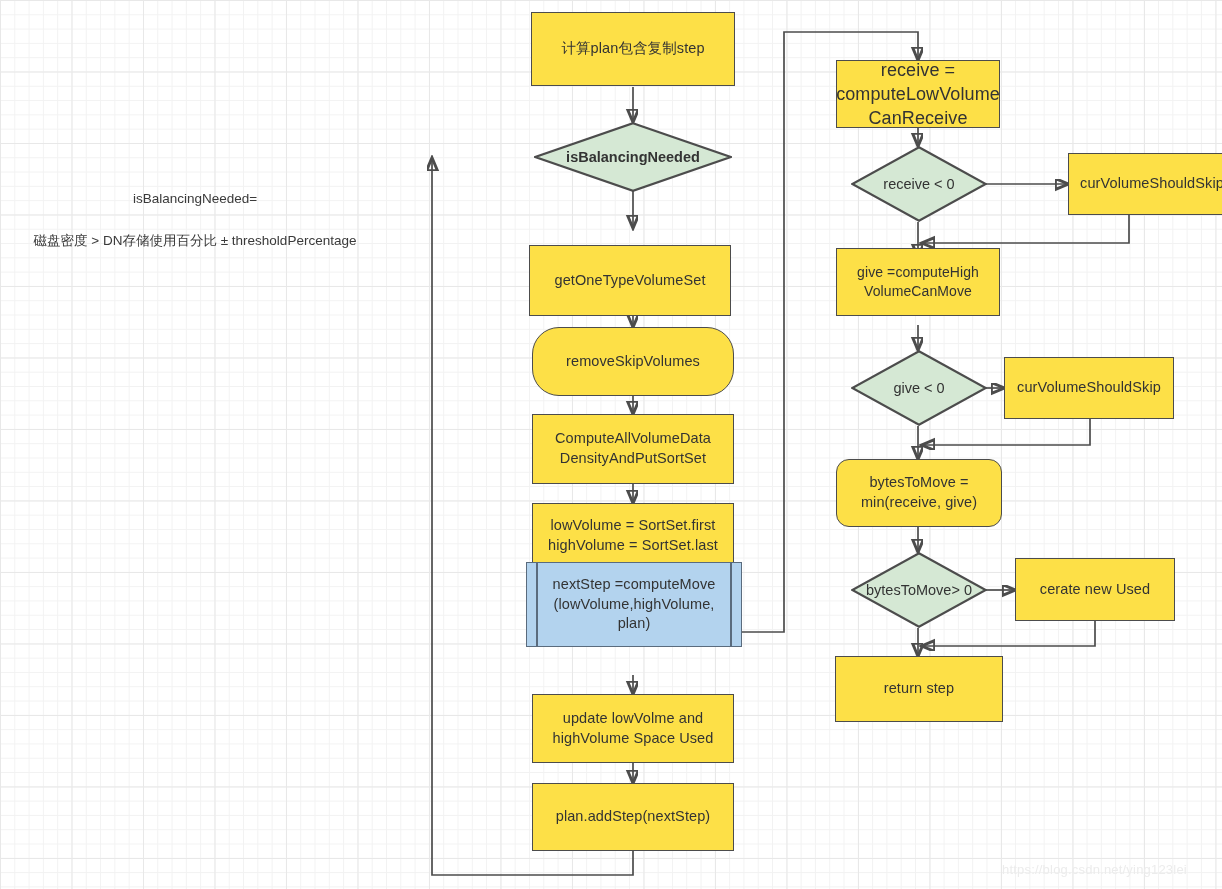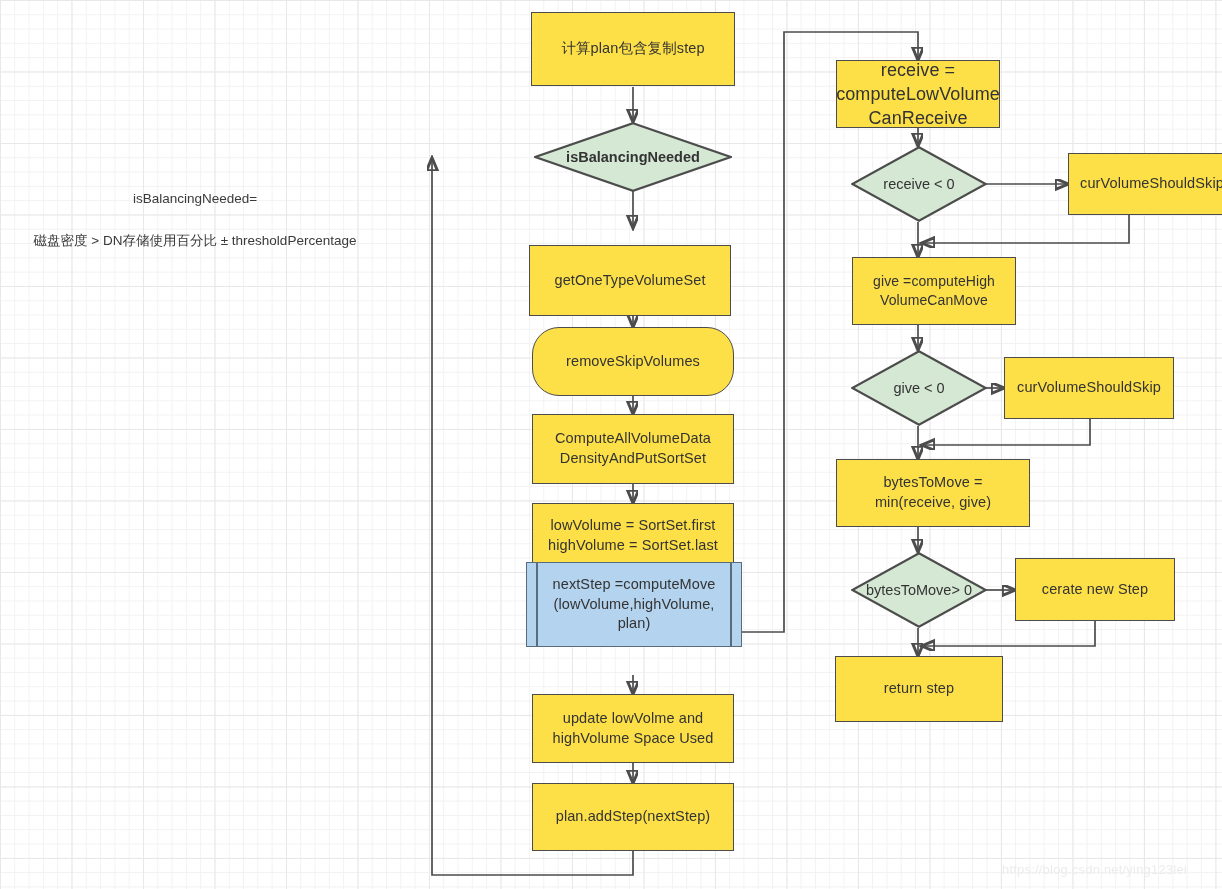--- a/index.html
+++ b/index.html
@@ -229,50 +229,50 @@
     <svg class="dshape" viewBox="0 0 136 76" preserveAspectRatio="none">
       <polygon points="68,1.3 134.7,38 68,74.7 1.3,38" fill="#d5e8d4" stroke="#4c4c4c" stroke-width="2.2"></polygon>
     </svg>
     <span class="dlabel">receive &lt; 0</span>
   </div>
 
   <div class="node process" style="left:1068px; top:153px; width:168px; height:62px;">
     <span>curVolumeShouldSkip</span>
   </div>
 
-  <div class="node process" style="left:836px; top:257px; width:164px; height:68px; font-size:14px;margin-left:16px;">
+  <div class="node process" style="left:836px; top:248px; width:164px; height:68px; font-size:14px;">
     <span>give =computeHigh
 VolumeCanMove</span>
   </div>
 
   <div class="decision" style="left:851px; top:350px; width:136px; height:76px;">
     <svg class="dshape" viewBox="0 0 136 76" preserveAspectRatio="none">
       <polygon points="68,1.3 134.7,38 68,74.7 1.3,38" fill="#d5e8d4" stroke="#4c4c4c" stroke-width="2.2"></polygon>
     </svg>
     <span class="dlabel">give &lt; 0</span>
   </div>
 
   <div class="node process" style="left:1004px; top:357px; width:170px; height:62px;">
     <span>curVolumeShouldSkip</span>
   </div>
 
-  <div class="node process" style="left:836px; top:459px; width:194px; height:68px;">
+  <div class="node process" style="left:836px; top:459px; width:166px; height:68px;border-radius:13px;">
     <span>bytesToMove =
 min(receive, give)</span>
   </div>
 
   <div class="decision" style="left:851px; top:552px; width:136px; height:76px;">
     <svg class="dshape" viewBox="0 0 136 76" preserveAspectRatio="none">
       <polygon points="68,1.3 134.7,38 68,74.7 1.3,38" fill="#d5e8d4" stroke="#4c4c4c" stroke-width="2.2"></polygon>
     </svg>
     <span class="dlabel">bytesToMove&gt; 0</span>
   </div>
 
   <div class="node process" style="left:1015px; top:558px; width:160px; height:63px;">
-    <span>cerate new Step</span>
+    <span>cerate new Used</span>
   </div>
 
   <div class="node process" style="left:835px; top:656px; width:168px; height:66px;">
     <span>return step</span>
   </div>
 
   <div class="watermark" style="left:1002px; top:862px;">https://blog.csdn.net/ying123lei</div>
 
 </div>
 

